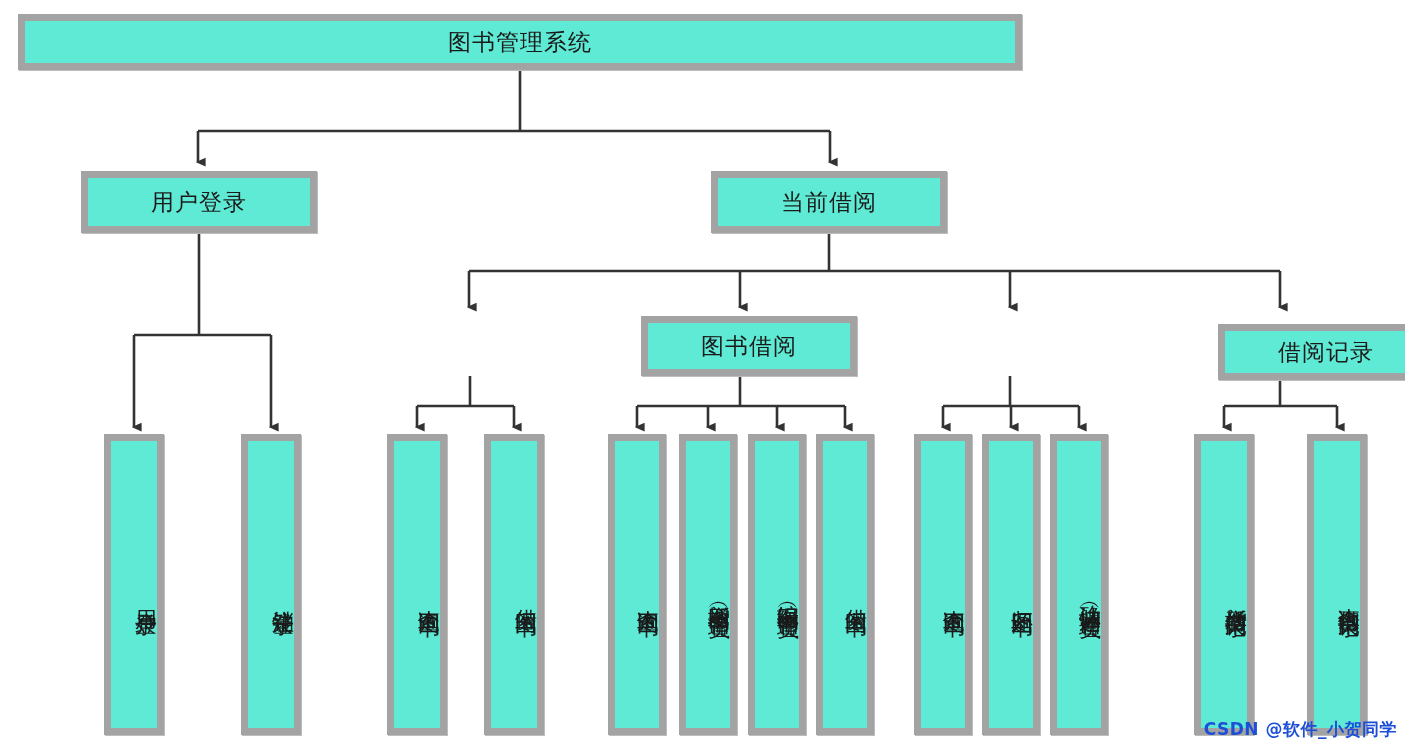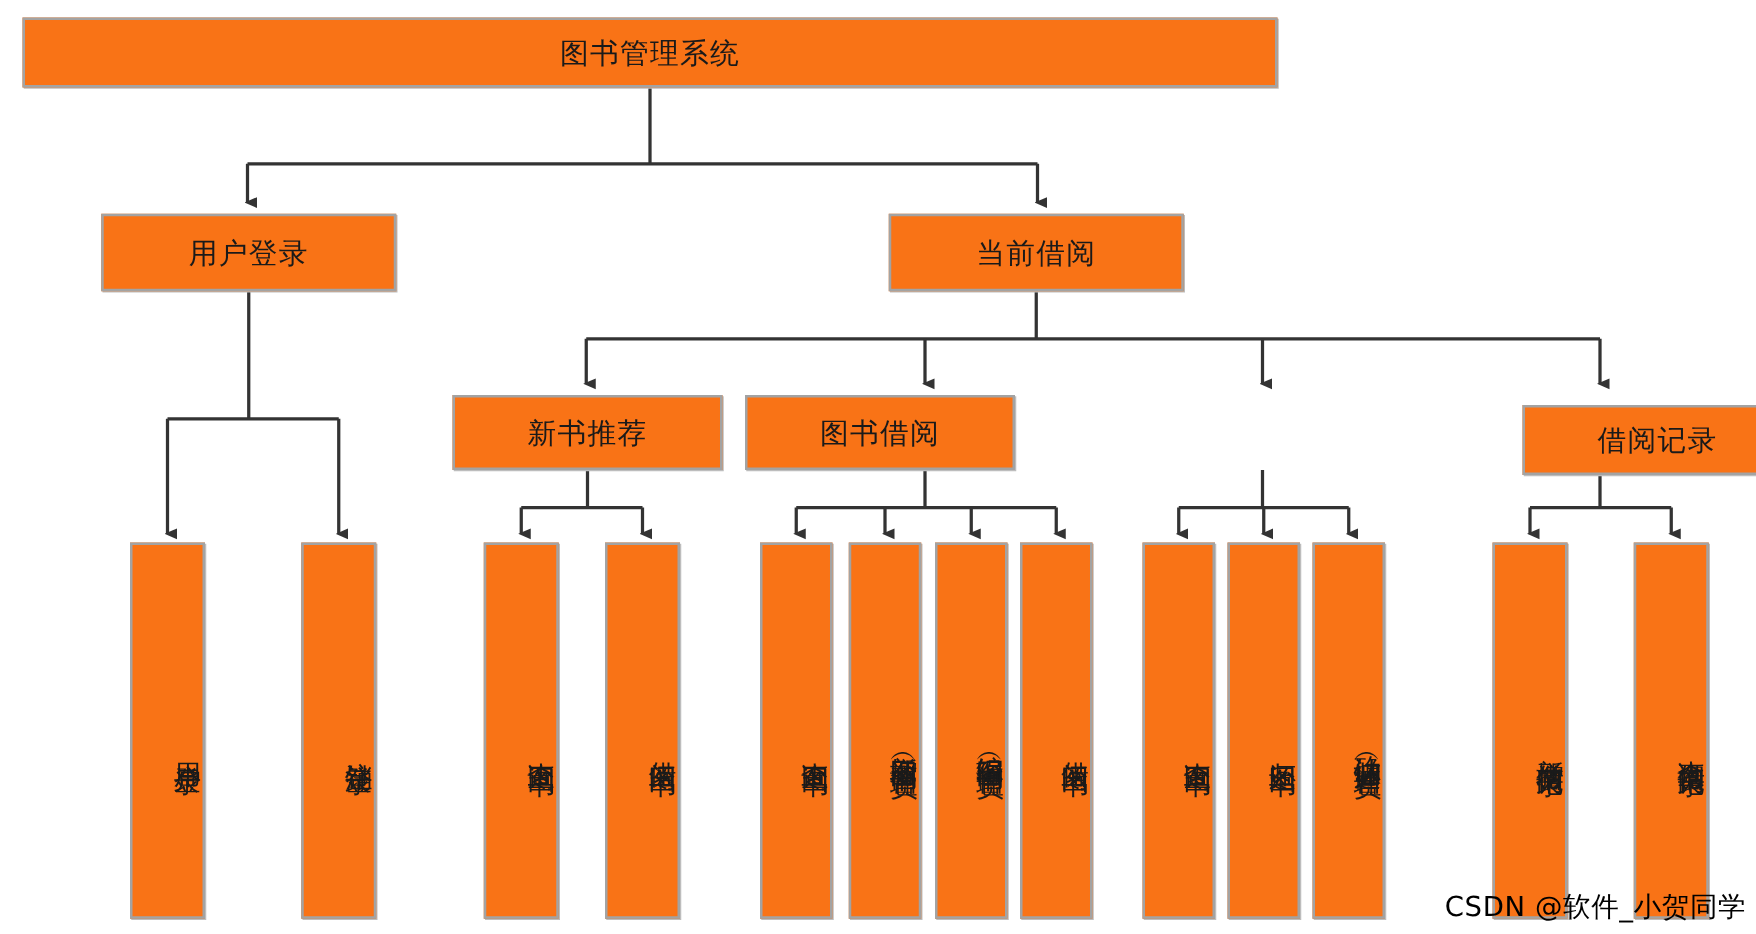--- a/index.html
+++ b/index.html
@@ -21,27 +21,28 @@
     position: absolute;
     left: 0;
     top: 0;
     width: 1405px;
     height: 747px;
     pointer-events: none;
   }
   .node {
     position: absolute;
     box-sizing: border-box;
-    border: 2px solid #a3a3a3;
-    background: #f97316;
+    border: 7px solid #a3a3a3;
+    background: #5eead4;
     display: flex;
     align-items: center;
     justify-content: center;
     color: #1a1a1a;
     box-shadow: 1px 1px 0 #bdbdbd;
+    font-family: Liberation Mono, monospace;
   }
   .node-h {
     font-size: 23px;
     letter-spacing: 1px;
     white-space: nowrap;
   }
   .node-root { font-size: 23px; }
   .node-v {
     writing-mode: vertical-rl;
     text-orientation: upright;
@@ -53,24 +54,25 @@
     letter-spacing: 2px;
   }
   .node-v span {
     writing-mode: vertical-rl;
     text-orientation: upright;
   }
   .watermark {
     position: absolute;
     right: 8px;
     bottom: 6px;
-    font-size: 22px;
-    color: #000000;
+    font-size: 17px;
+    color: #1d4ed8;
     white-space: nowrap;
     letter-spacing: 0.5px;
+    font-weight: bold;
   }
 </style>
 </head>
 <body>
 
 <div id="diagram-root">
 
   <svg id="connectors" viewBox="0 0 1405 747">
     <defs>
       <marker id="arrow" markerWidth="10" markerHeight="10" refX="4.6" refY="7.6" orient="auto" markerUnits="userSpaceOnUse">
@@ -125,24 +127,21 @@
     <span>图书管理系统</span>
   </div>
 
   <div class="node node-h" style="left:81px; top:171px; width:236px; height:62px;">
     <span>用户登录</span>
   </div>
   <div class="node node-h" style="left:711px; top:171px; width:236px; height:62px;">
     <span>当前借阅</span>
   </div>
 
-  <div class="node node-h" style="left:362px; top:316px; width:216px; height:60px;">
-    <span>新书推荐</span>
-  </div>
-  <div class="node node-h" style="left:596px; top:316px; width:216px; height:60px;">
+  <div class="node node-h" style="left:641px; top:316px; width:216px; height:60px;">
     <span>图书借阅</span>
   </div>
   <div class="node node-h" style="left:1172px; top:324px; width:216px; height:56px;margin-left:46px;">
     <span>借阅记录</span>
   </div>
 
   <div class="node node-v" style="left:104px; top:434px; width:60px; height:301px;">
     <span>用户登录</span>
   </div>
   <div class="node node-v" style="left:241px; top:434px; width:60px; height:301px;">

